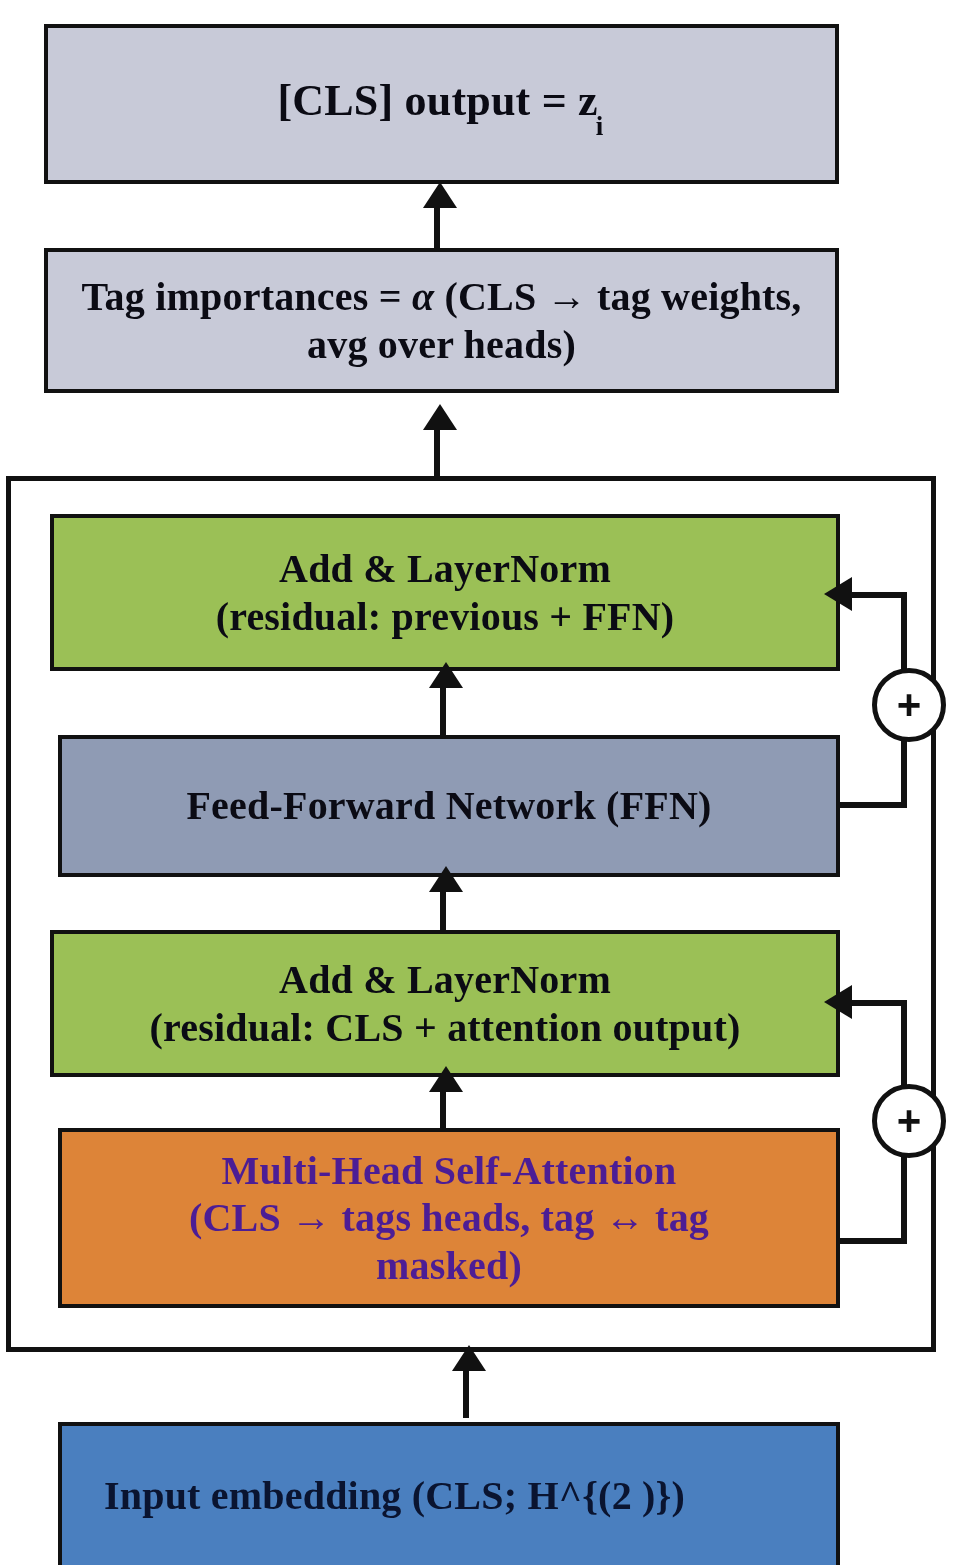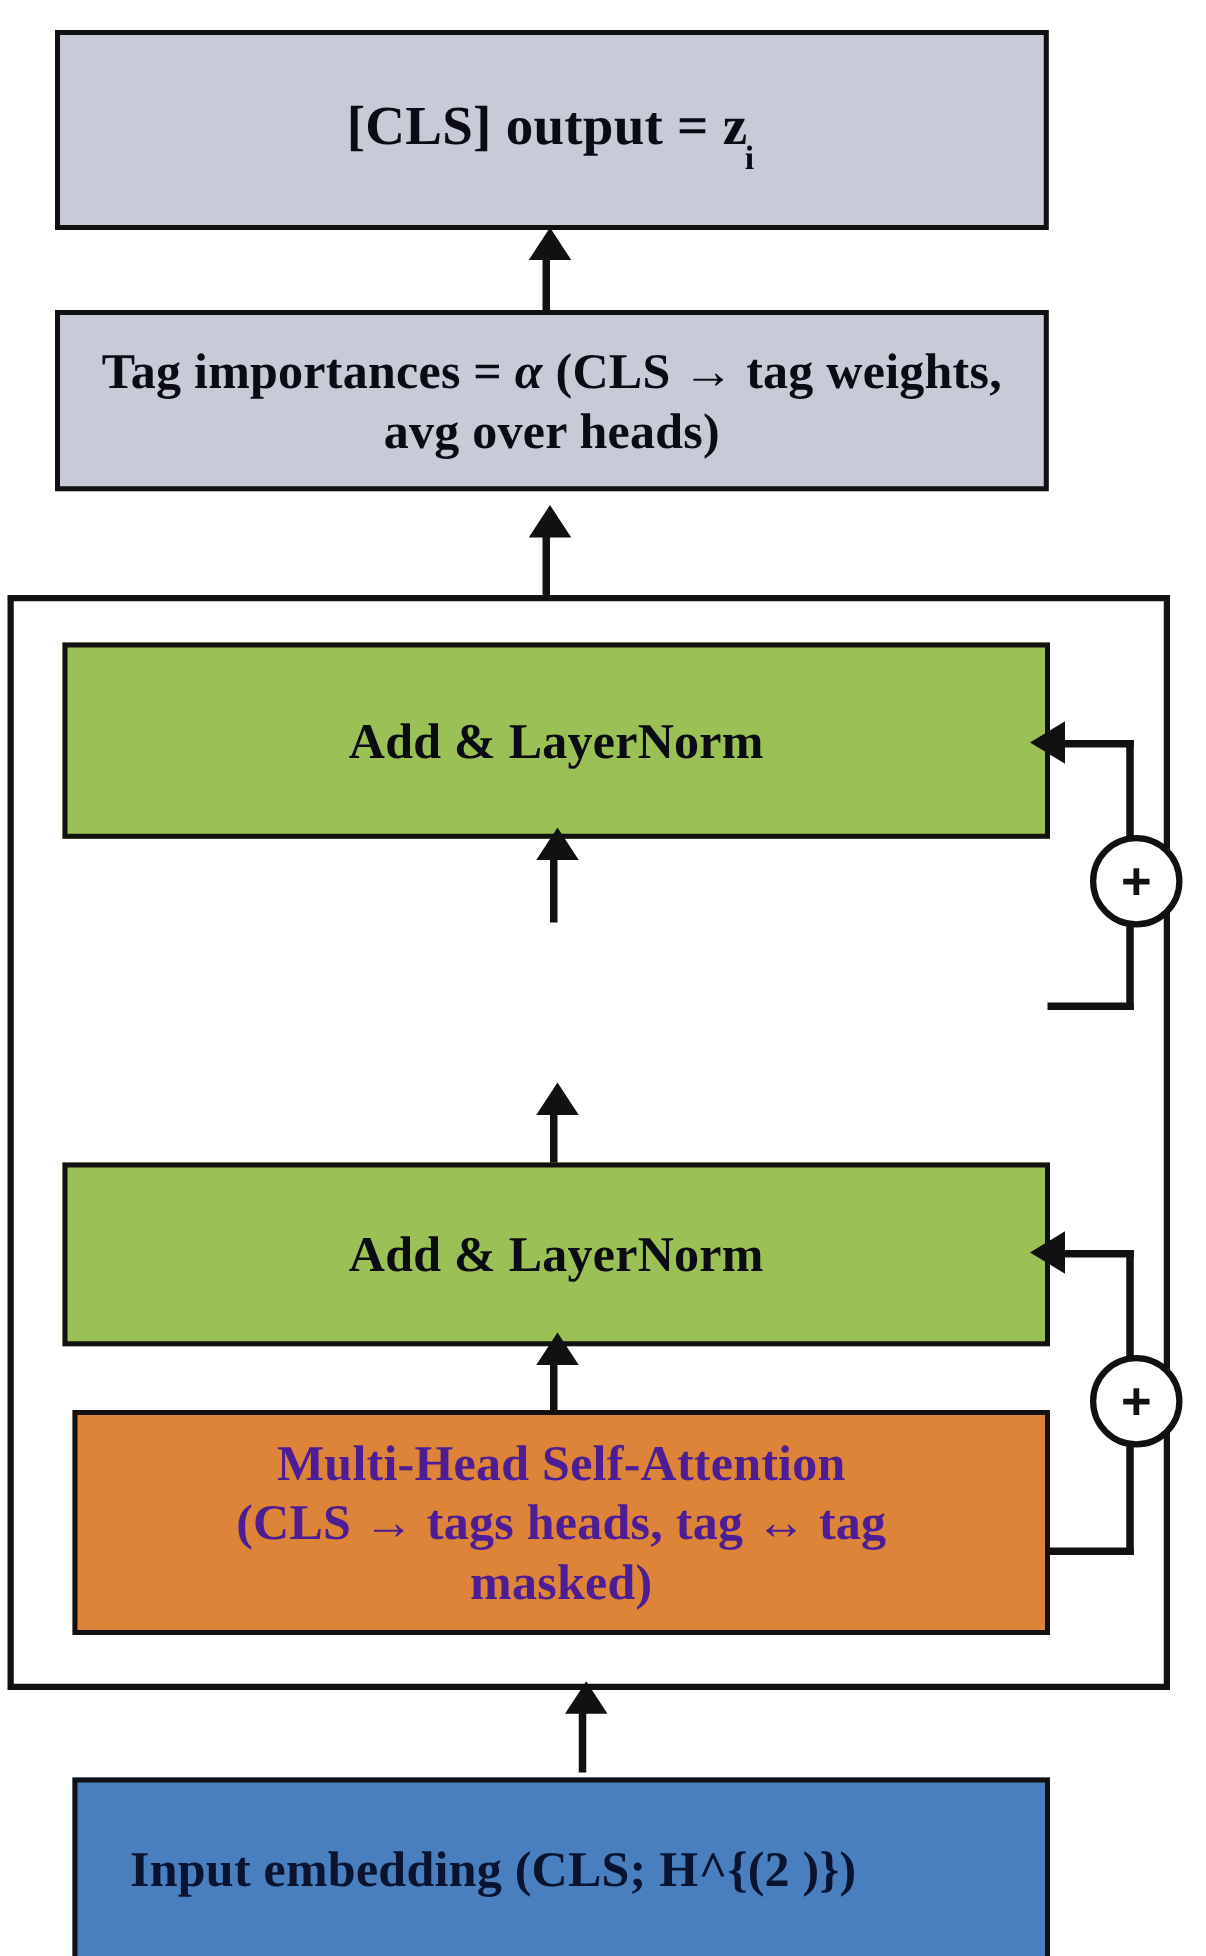--- a/index.html
+++ b/index.html
@@ -210,33 +210,38 @@
   </div>
 
   <div class="vline a2-line"></div>
   <div class="arrow-up a2-head"></div>
 
   <div class="encoder-block"></div>
 
   <div class="box addnorm-ffn">
     <span class="txt">
       <span>Add &amp; LayerNorm</span><br>
+      <span>(residual: previous + FFN)</span>
     </span>
   </div>
 
   <div class="vline a3-line"></div>
   <div class="arrow-up a3-head"></div>
 
+  <div class="box ffn">
+    <span class="txt">Feed-Forward Network (FFN)</span>
+  </div>
 
   <div class="vline a4-line"></div>
   <div class="arrow-up a4-head"></div>
 
   <div class="box addnorm-attn">
     <span class="txt">
       <span>Add &amp; LayerNorm</span><br>
+      <span>(residual: CLS + attention output)</span>
     </span>
   </div>
 
   <div class="vline a5-line"></div>
   <div class="arrow-up a5-head"></div>
 
   <div class="box mhsa">
     <span class="txt">
       <span>Multi-Head Self-Attention</span><br>
       <span>(CLS → tags heads, tag ↔ tag</span><br>

